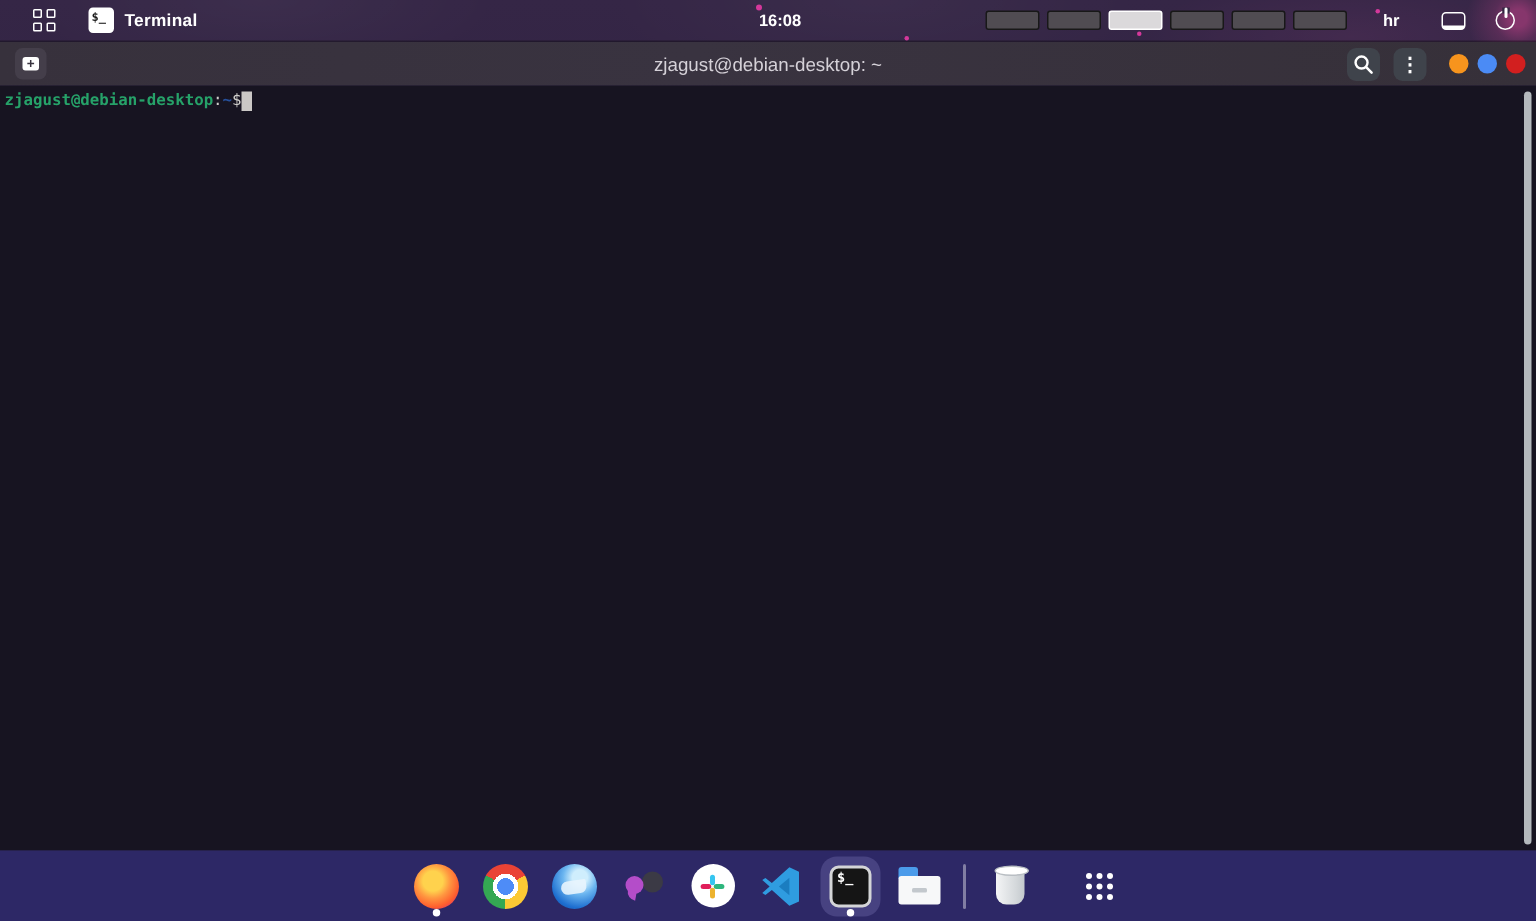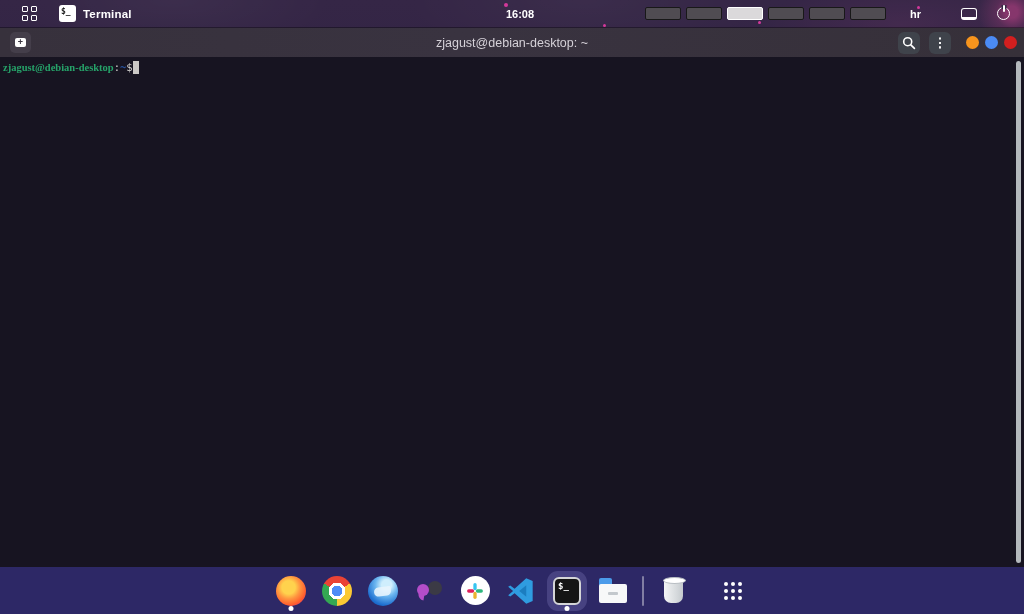--- a/index.html
+++ b/index.html
@@ -27,21 +27,21 @@
   .task-term-icon { width:17px; height:17px; background:#fff; border-radius:3px;
     font-family:"DejaVu Sans Mono",monospace; font-size:8px; font-weight:bold; color:#1c1c1c;
     display:flex; align-items:flex-start; justify-content:flex-start; padding:2px 0 0 2px; }
   .task-label { font-size:11.5px; font-weight:600; letter-spacing:.2px; }
   .panel-clock { position:absolute; left:16px; right:0; text-align:center; font-size:11px; font-weight:700; pointer-events:none; }
   .panel-clock span { pointer-events:auto; cursor:pointer; }
   .panel-right { margin-left:auto; display:flex; align-items:center; padding-right:14px; }
   .workspaces { display:flex; gap:5px; margin-right:24px; }
   .ws { width:36px; height:13px; background:#504c52; border:1px solid #181818; border-radius:2px; cursor:pointer; }
   .ws.active { background:#dbd9db; border:1.5px solid #ffffff; }
-  .lang { font-size:11px; font-weight:600; margin-right:40px; cursor:pointer; }
+  .lang { font-size:11px; font-weight:600; margin-right:28px; cursor:pointer; }
   .icon-display { width:16px; height:12px; border:1.5px solid #fff; border-bottom-width:3px; border-radius:3px; margin-right:20px; cursor:pointer; }
   .icon-power { width:13px; height:13px; border:1.6px solid #fff; border-radius:50%; position:relative; cursor:pointer; }
   .icon-power::before { content:""; position:absolute; top:-3px; left:50%; transform:translateX(-50%); width:5px; height:4px; background:#342743; }
   .icon-power::after  { content:""; position:absolute; top:-3px; left:50%; transform:translateX(-50%); width:2px; height:7px; background:#fff; border-radius:1px; }
 
   
   .window { position:absolute; top:28px; left:0; width:1024px; height:539px; z-index:2; display:flex; flex-direction:column; }
   .titlebar { height:29px; background:linear-gradient(90deg,#37313c,#393340 45%,#363039); display:flex; align-items:center; position:relative; flex:0 0 auto; }
   .btn-newtab { width:21px; height:21px; margin-left:10px; background:#443e4a; border-radius:5px; display:flex; align-items:center; justify-content:center; cursor:pointer; }
   .newtab-glyph { width:11px; height:9px; background:#fff; border-radius:2px; position:relative; }
@@ -50,21 +50,21 @@
   .titlebar-right { margin-left:auto; display:flex; align-items:center; gap:9px; padding-right:7px; }
   .tb-btn { width:22px; height:22px; background:#3f434b; border-radius:6px; display:flex; align-items:center; justify-content:center; cursor:pointer; }
   .kebab { color:#fff; font-size:13px; font-weight:700; line-height:1; }
   .circles { display:flex; gap:6px; margin-left:6px; }
   .circle { width:13px; height:13px; border-radius:50%; cursor:pointer; }
   .c-orange { background:#f7941d; } .c-blue { background:#4b8bf5; } .c-red { background:#d21f1f; }
 
   .term-body { flex:1; background:#171421; position:relative; cursor:text;
     font-family:"DejaVu Sans Mono",monospace; font-size:10.5px; line-height:15px; }
   .prompt-line { position:absolute; top:3px; left:3px; white-space:pre; display:flex; align-items:center; }
-  .p-user { color:#26a269; font-weight:bold;font-family:Liberation Serif, serif; }
+  .p-user { color:#26a269; font-weight:bold; }
   .p-colon { color:#d0cfcc; }
   .p-path { color:#26509b; font-weight:bold; }
   .p-cmd { color:#d0cfcc; }
   .cursor-block { display:inline-block; width:6.5px; height:13px; background:#cbc8c6; margin-left:0; }
   .scrollbar { position:absolute; top:4px; bottom:4px; right:3px; width:5px; background:#b4b9bd; border-radius:3px; cursor:pointer; }
 
   
   .dock { position:absolute; left:0; bottom:0; width:1024px; height:47px; z-index:3; background:#2d2866;
     display:flex; align-items:center; justify-content:center; gap:12px; }
   .dock-item { position:relative; width:34px; height:42px; display:flex; align-items:center; justify-content:center; cursor:pointer; }

